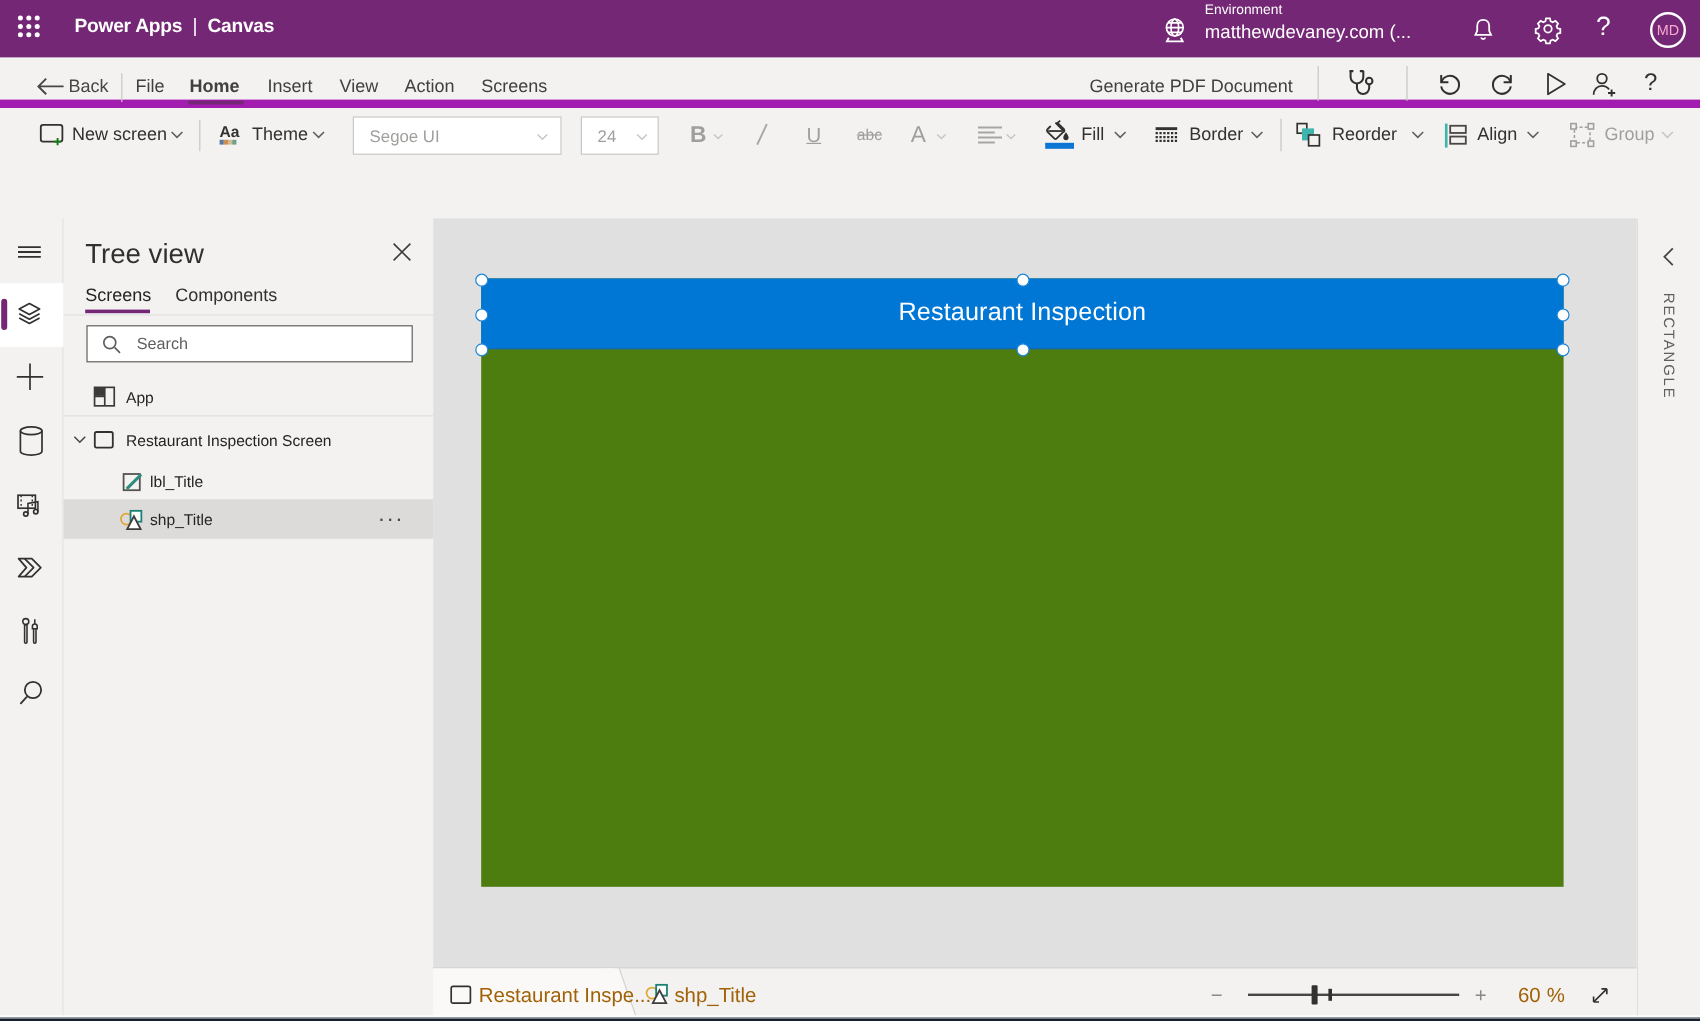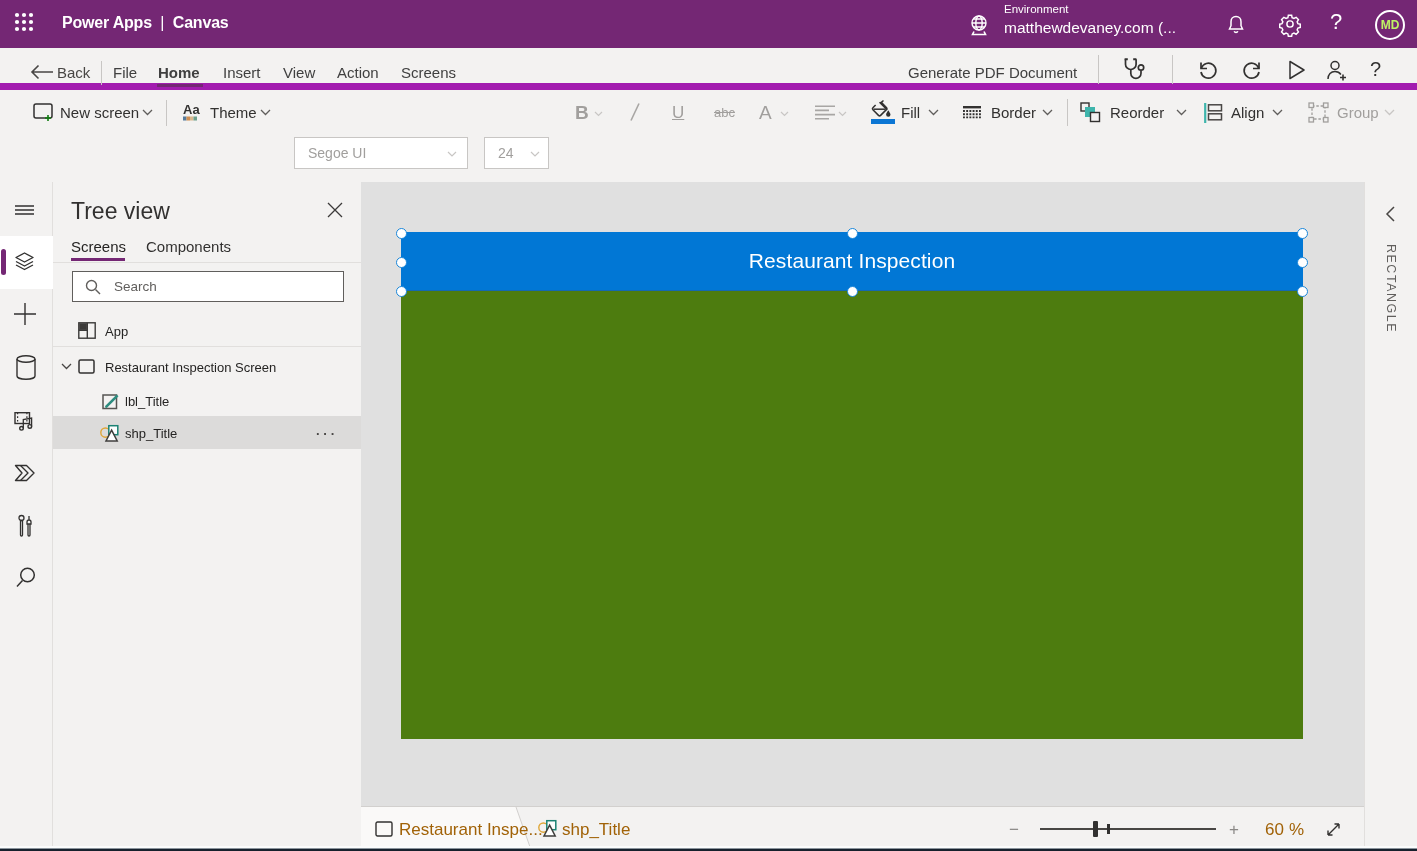--- a/index.html
+++ b/index.html
@@ -6,34 +6,34 @@
 html,body { width:1417px; height:851px; overflow:hidden; font-family:"Liberation Sans",sans-serif; }
 .abs { position:absolute; }
 #app { position:relative; width:1417px; height:851px; background:#f3f2f1; }
 
 
 #topbar { left:0; top:0; width:1417px; height:48px; background:#742774; color:#fff; }
 #topbar .brand { left:62px; top:14px; font-size:16px; font-weight:700; letter-spacing:-0.2px; }
 #envlabel { left:1004px; top:3px; font-size:11.5px; color:#fff; }
 #envname { left:1004px; top:19px; font-size:15.5px; color:#fff; }
 #avatar { left:1375px; top:10px; width:30px; height:30px; border:2px solid #fff; border-radius:50%;
-  text-align:center; line-height:27px; font-size:12px; font-weight:700; color:#bef264; }
+  text-align:center; line-height:27px; font-size:12px; font-weight:400; color:#f9a8d4; }
 
 
 #menubar { left:0; top:48px; width:1417px; height:42px; background:#f3f2f1; border-bottom:7px solid #a21caf; }
 .menuitem { position:absolute; top:0; height:42px; line-height:50px; font-size:15px; color:#404040; }
 #home-underline { left:157px; top:36px; width:46px; height:3px; background:#742774; }
 .vsep { position:absolute; width:1px; background:#c8c6c4; }
 
 
 #toolbar { left:0; top:90px; width:1417px; height:45px; background:#f3f2f1; }
 .tbtext { position:absolute; top:0; height:45px; line-height:45px; font-size:15px; color:#323130; }
 .tbgray { color:#a19f9d; }
 .ddbox { position:absolute; top:7px; height:32px; background:#fff; border:1px solid #c8c6c4; color:#a19f9d;
-  font-size:14px; line-height:30px;margin-top:40px; }
+  font-size:14px; line-height:30px; }
 
 
 #fbar { left:0; top:135px; width:1417px; height:47px; background:#f3f2f1; border-top:1px solid #e1dfdd; border-bottom:1px solid #d2d0ce; }
 #propdd { left:18px; top:6px; width:260px; height:34px; background:#fff; border:1px solid #8a8886; }
 #propdd span { position:absolute; left:12px; top:0; line-height:32px; font-size:13.5px; color:#323130; }
 #fxbox { left:320px; top:5px; width:63px; height:35px; background:#f3f2f1; border:1px solid #c8c6c4; border-right:none; }
 #finput { left:383px; top:5px; width:989px; height:35px; background:#fff; border:1px solid #c8c6c4; }
 #finput span { position:absolute; left:12px; top:0; line-height:33px; font-size:15px; color:#000;
   font-family:"Liberation Mono",monospace; }
 

